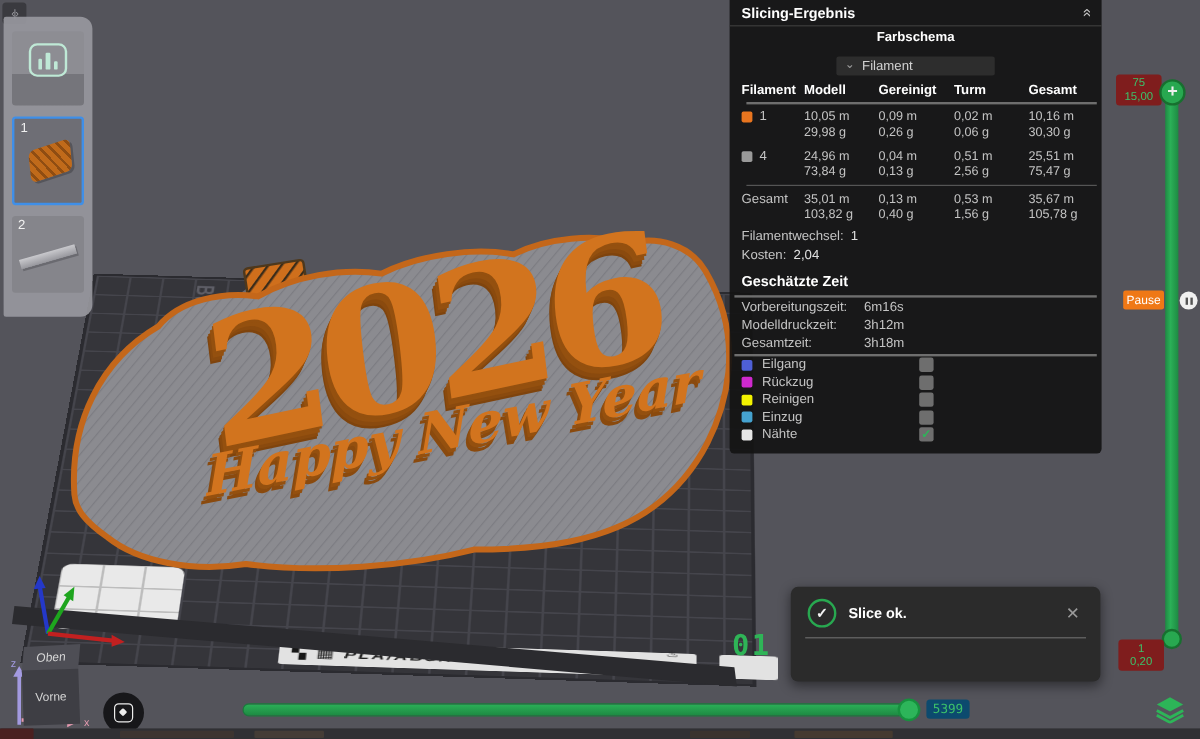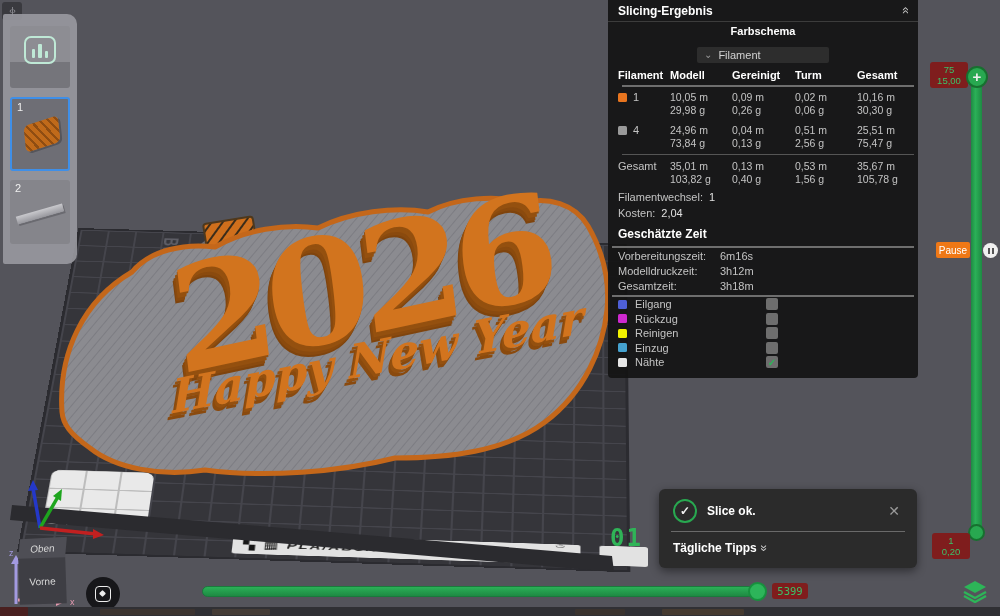--- a/index.html
+++ b/index.html
@@ -171,21 +171,21 @@
   .pause-dot i { display:block; width:2px; height:6px; background:#555; }
   .layers-icon { position:absolute; left:962px; top:580px; }
 
   
   .htrack { position:absolute; left:202px; top:586px; width:552px; height:11px;
     background:linear-gradient(#2BB057,#1E8A43); border:1px solid #1A7A3C;
     border-radius:6px; }
   .hhandle { position:absolute; left:748px; top:582px; width:19px; height:19px;
     border-radius:50%; background:#2DB55A; border:2px solid #17903E; }
   .htip { position:absolute; left:772px; top:583px; width:36px; height:16px;
-    background:#7f1d1d; border-radius:3px; color:#3CC06A; font-size:10.5px;
+    background:#0c4a6e; border-radius:3px; color:#3CC06A; font-size:10.5px;
     display:flex; align-items:center; justify-content:center;
     font-family:"DejaVu Sans Mono", monospace; }
 
   
   .notif { position:absolute; left:659px; top:489px; width:258px; height:79px;
     background:#2B2B2B; border-radius:6px; box-shadow:0 3px 10px rgba(0,0,0,0.45); }
   .notif-row1 { display:flex; align-items:center; gap:10px; padding:10px 12px 0 14px; }
   .check-circle { width:24px; height:24px; border-radius:50%;
     border:2.5px solid #28A850; display:flex; align-items:center;
     justify-content:center; flex:0 0 auto; }
@@ -474,24 +474,20 @@
   <div class="hhandle"></div>
   <div class="htip">5399</div>
 
   <div class="notif">
     <div class="notif-row1">
       <span class="check-circle"></span>
       <span class="notif-title">Slice ok.</span>
       <span class="close-x"></span>
     </div>
     <div class="notif-hr"></div>
-    <div class="notif-row2">
-      <span class="tips-label">Tägliche Tipps</span>
-      <span class="dbl-down"></span>
-    </div>
   </div>
 
   <div class="bstrip">
     <div class="bseg"></div>
       <div class="bseg"></div>
       <div class="bseg"></div>
     <div class="bseg"></div>
       <div class="bseg"></div>
   </div>
 

